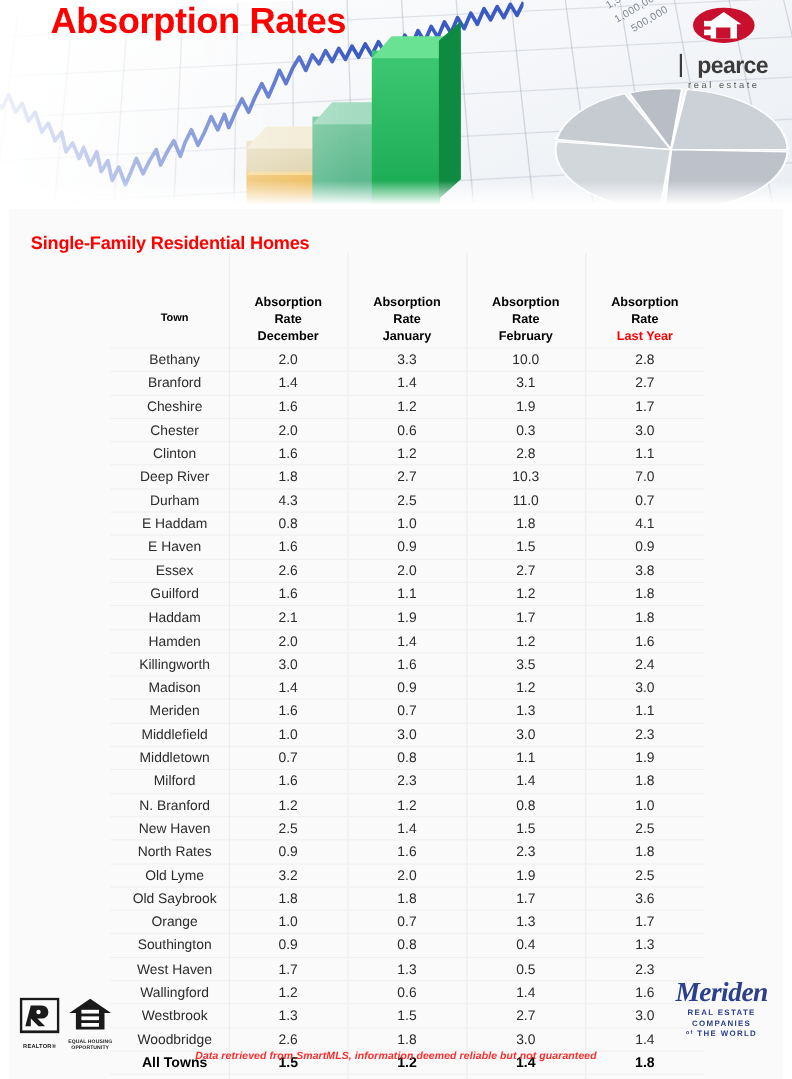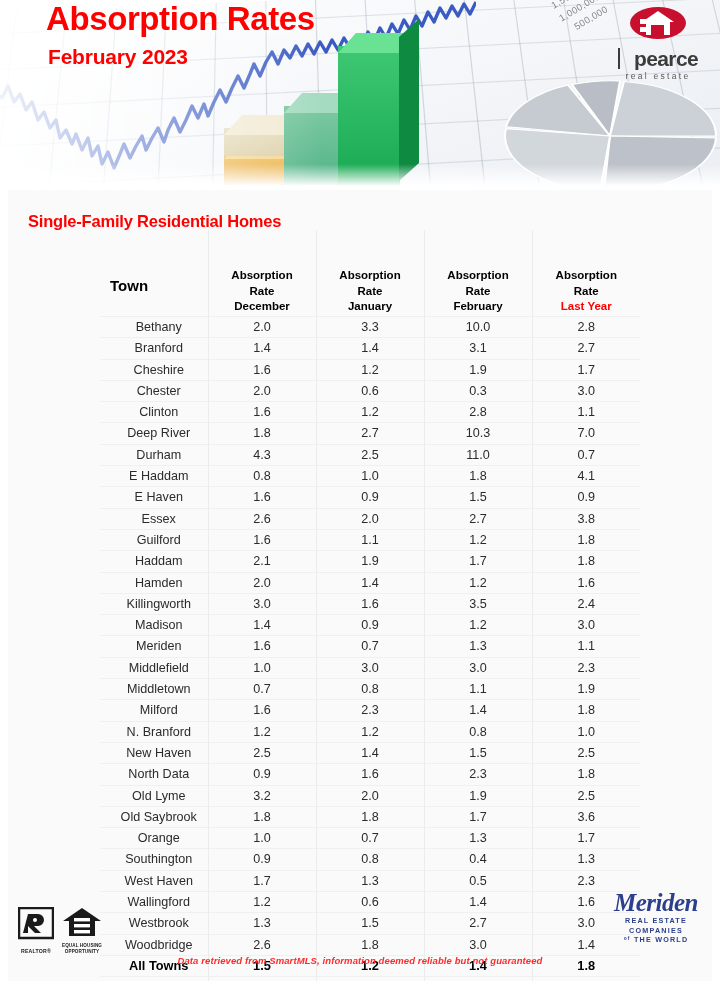--- a/index.html
+++ b/index.html
@@ -106,21 +106,21 @@
 
   thead th{
     vertical-align:bottom;
     padding:0 0 2px 0;
     font-size:11.5px;font-weight:bold;color:#000;
     border-right:1px solid #ececec;
     line-height:1.32;
     height:66px;
   }
   thead th:last-child{border-right:none;}
-  thead th.town-h{text-align:left;padding-left:10px;padding-bottom:20px;font-size:15px;}
+  thead th.town-h{text-align:center;padding-left:10px;padding-bottom:20px;font-size:10px;}
   .hdr-l1,.hdr-l2{display:block;}
   .hdr-l3{display:block;}
   .hdr-red{color:#ff0000;}
 
   tbody td{
     font-size:12.6px;color:#2b2b2b;
     height:20.3px;line-height:20.3px;padding:0;
     border-right:1px solid #ececec;
     border-top:1px solid #f0f0f0;
     text-align:center;
@@ -199,21 +199,20 @@
     <div>1,500,000</div>
     <div>1,000,000</div>
     <div>500,000</div>
   </div>
 
   <div class="banner-fade"></div>
   <div class="banner-bottom-fade"></div>
 
   <div class="title-block">
     <div class="main-title">Absorption Rates</div>
-    <div class="sub-title">February 2023</div>
   </div>
 
   <div class="pearce-logo">
     <svg class="pearce-mark" viewBox="0 0 58 36">
       <ellipse cx="29" cy="17" rx="28" ry="16" fill="#c8102e"></ellipse>
       <path d="M29 5 L45 16 L41 16 L41 29 L17 29 L17 16 L13 16 Z" fill="#ffffff"></path>
       <rect x="11" y="13" width="12" height="5" fill="#ffffff"></rect>
       <rect x="11" y="21" width="12" height="5" fill="#ffffff"></rect>
       <rect x="22" y="19" width="13" height="10" fill="#c8102e"></rect>
     </svg>
@@ -404,21 +403,21 @@
             <td>1.0</td>
           </tr>
           <tr>
             <td class="town">New Haven</td>
             <td>2.5</td>
             <td>1.4</td>
             <td>1.5</td>
             <td>2.5</td>
           </tr>
           <tr>
-            <td class="town">North Data</td>
+            <td class="town">North Rates</td>
             <td>0.9</td>
             <td>1.6</td>
             <td>2.3</td>
             <td>1.8</td>
           </tr>
           <tr>
             <td class="town">Old Lyme</td>
             <td>3.2</td>
             <td>2.0</td>
             <td>1.9</td>

